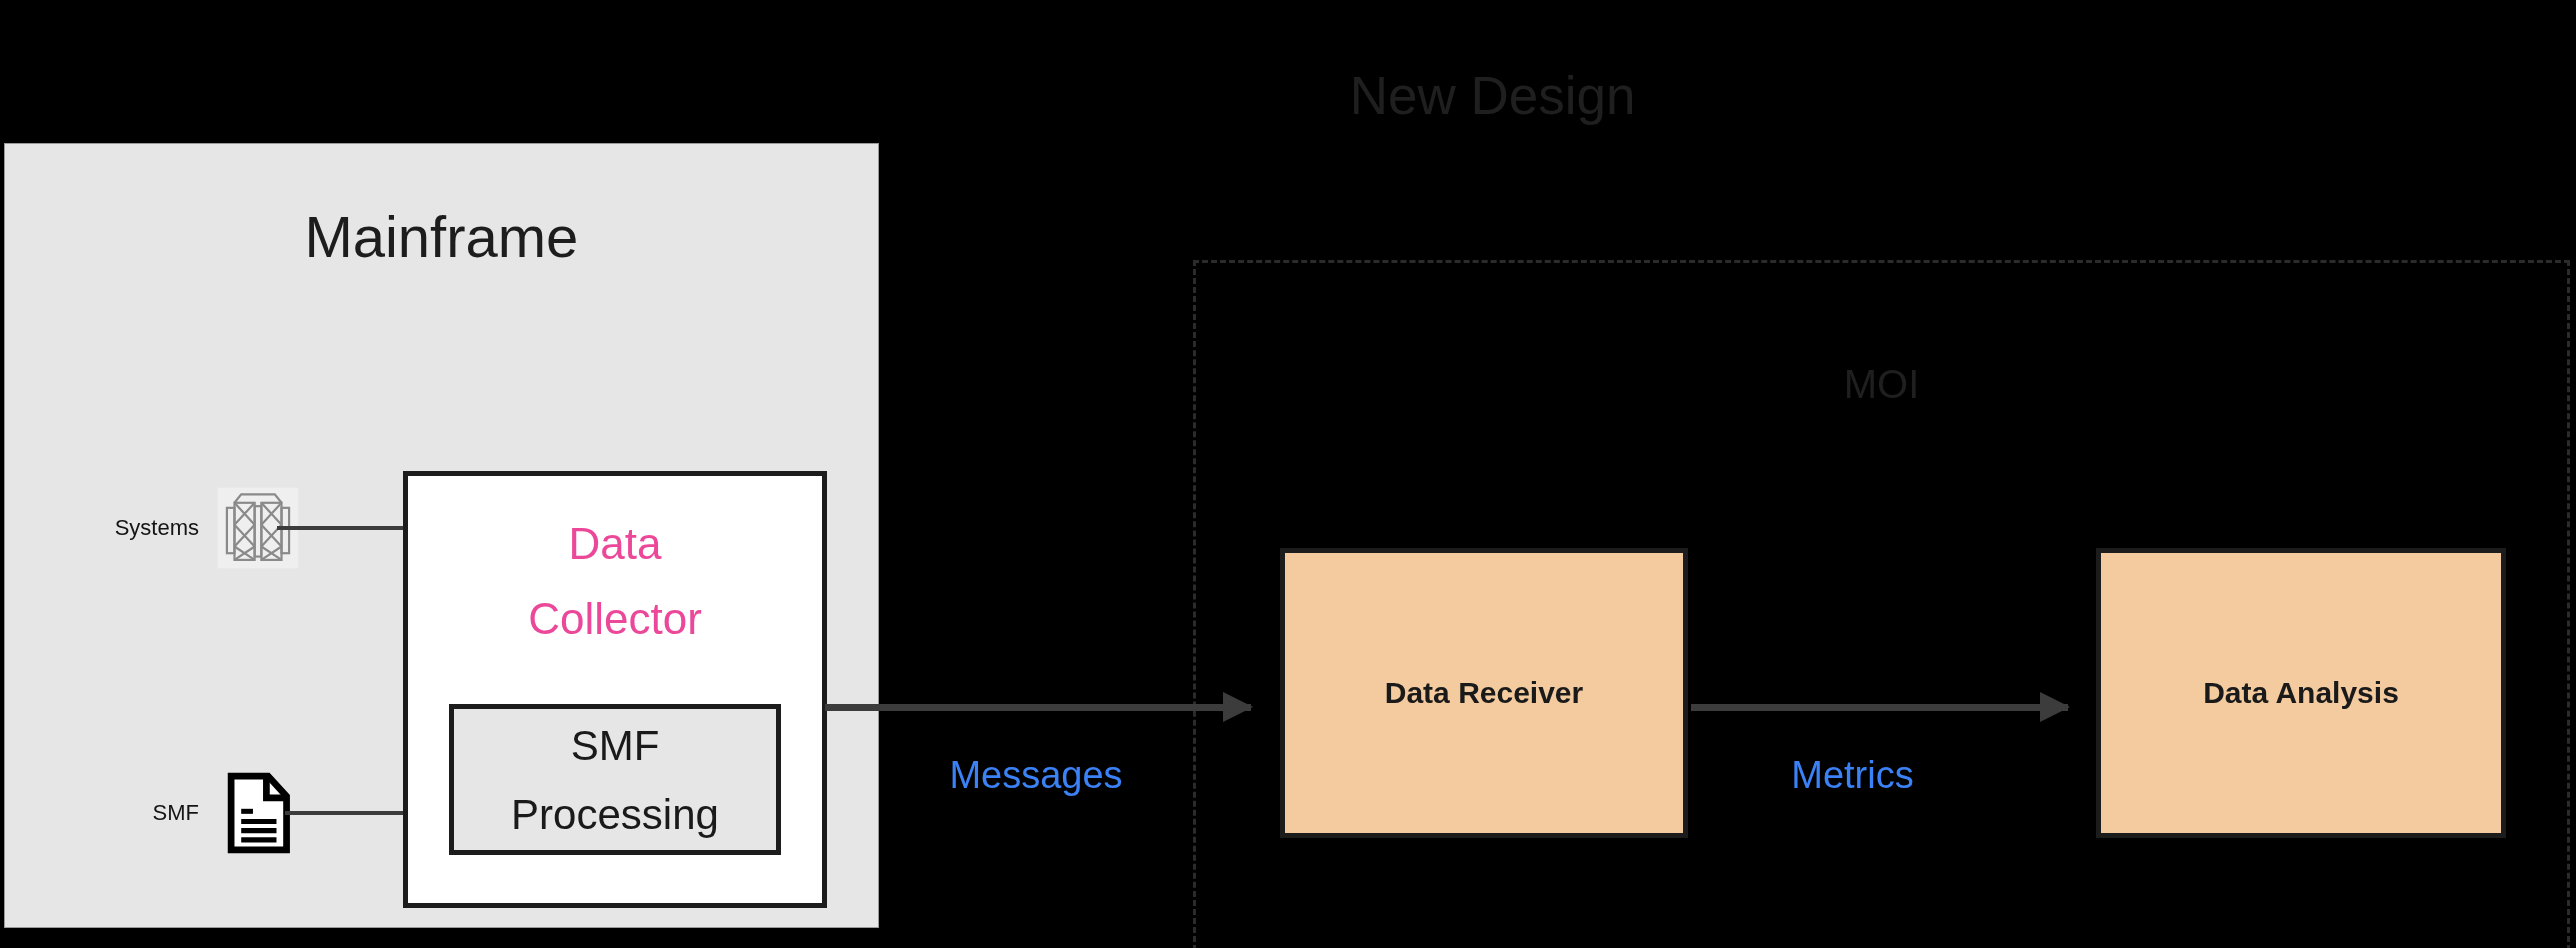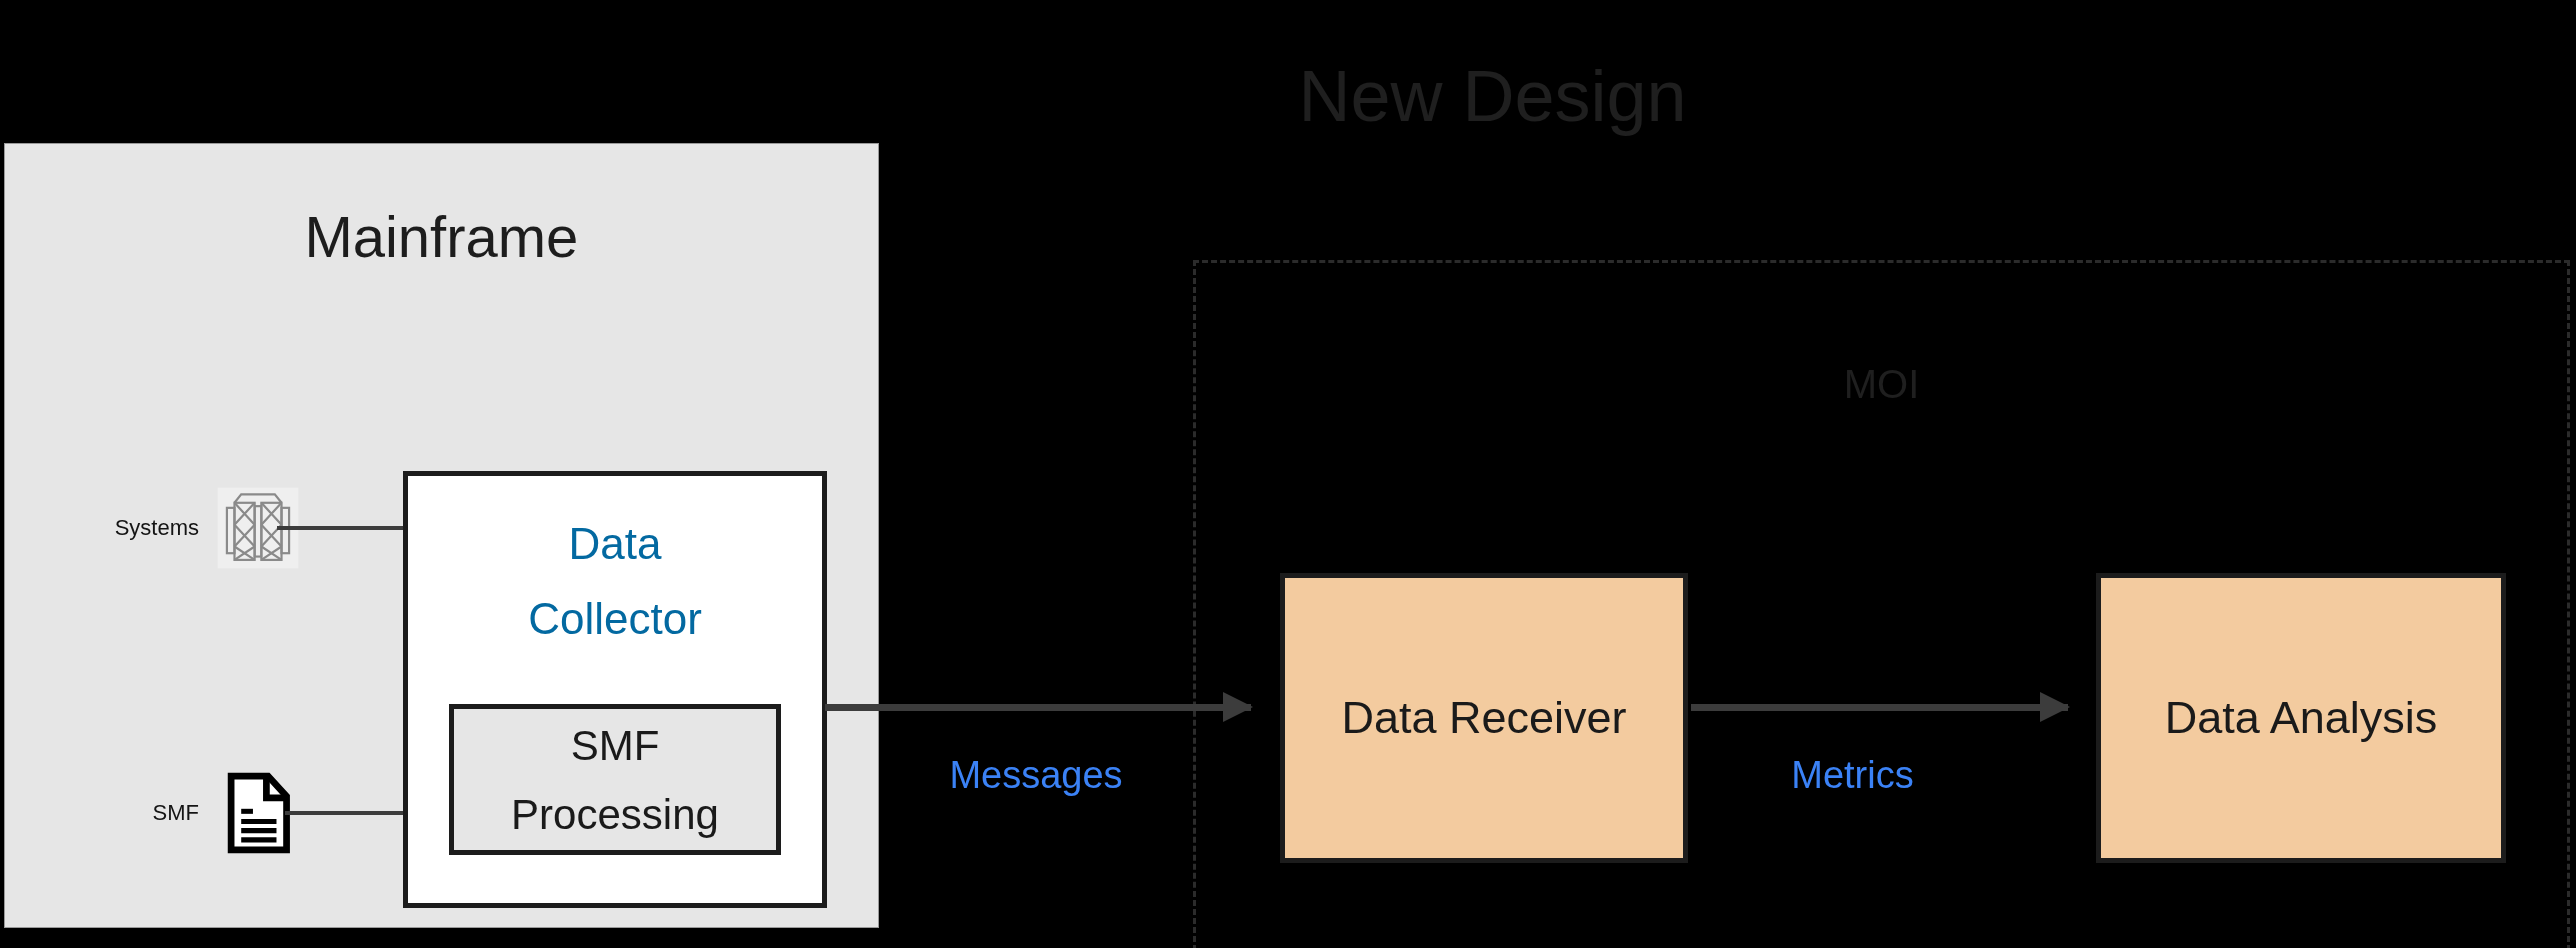--- a/index.html
+++ b/index.html
@@ -16,21 +16,21 @@
     font-family: "Liberation Sans", "DejaVu Sans", sans-serif;
   }
 
   
   .title-new-design {
     position: absolute;
     left: 1219px;
     top: 53px;
     width: 547px;
     text-align: center;
-    font-size: 72px;
+    font-size: 53px;
     line-height: 86px;
     color: #1f1f1f;
     white-space: nowrap;
     letter-spacing: 0px;
   }
 
   
   .mainframe-box {
     position: absolute;
     left: 3.9px;
@@ -97,21 +97,21 @@
     box-sizing: border-box;
   }
   .data-collector-title {
     position: absolute;
     left: 0;
     top: 30px;
     width: 100%;
     text-align: center;
     font-size: 44px;
     line-height: 75px;
-    color: #0369a1;
+    color: #ec4899;
   }
   .smf-processing-box {
     position: absolute;
     left: 41px;
     top: 228px;
     width: 332px;
     height: 151px;
     background: #e6e6e6;
     border: 5.5px solid #1c1c1c;
     box-sizing: border-box;
@@ -145,31 +145,32 @@
     text-align: center;
     font-size: 40px;
     line-height: 63px;
     color: #1f1f1f;
     margin-top: 36px;
   }
 
   
   .proc-box {
     position: absolute;
-    top: 573px;
+    top: 548px;
     height: 290px;
     background: #f3cb9f;
     border: 5.5px solid #1c1c1c;
     box-sizing: border-box;
     display: flex;
     align-items: center;
     justify-content: center;
-    font-size: 45px;
+    font-size: 30px;
     color: #1a1a1a;
     white-space: nowrap;
+    font-weight: bold;
   }
   #box-data-receiver { left: 1280px; width: 408px; }
   #box-data-analysis { left: 2096px; width: 410px; }
 
   
   .flow-arrow {
     position: absolute;
     height: 7px;
     background: #3c3c3c;
   }

